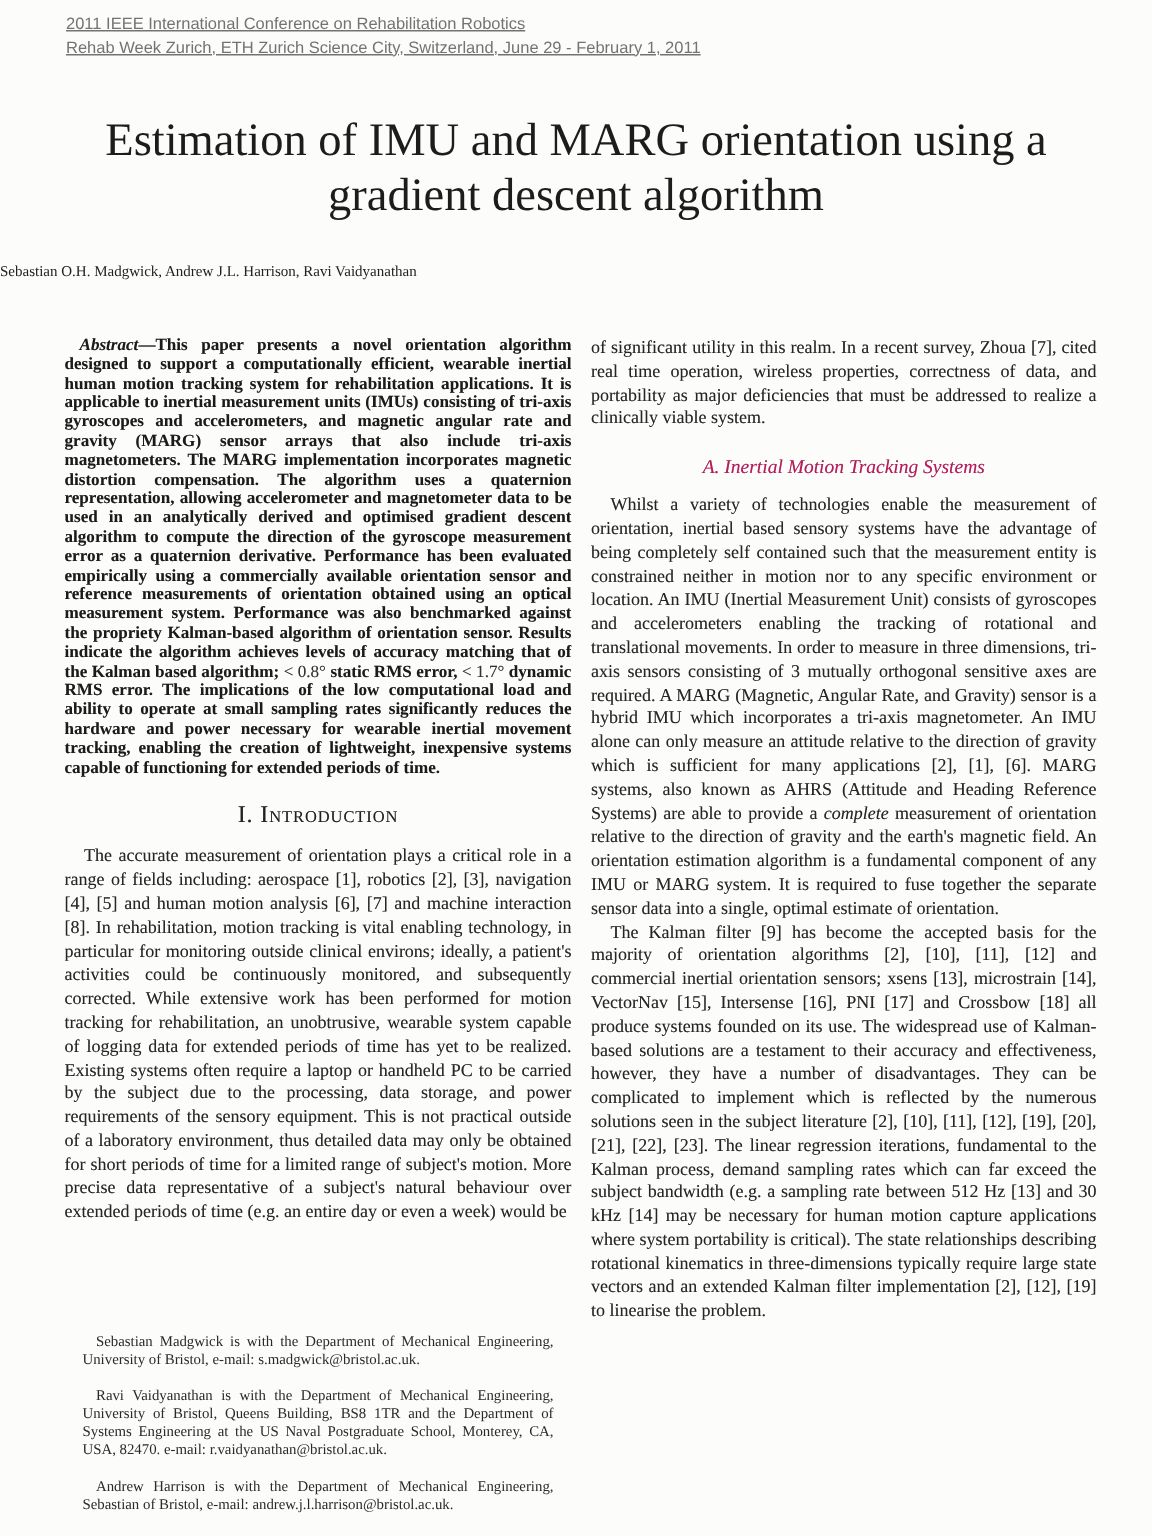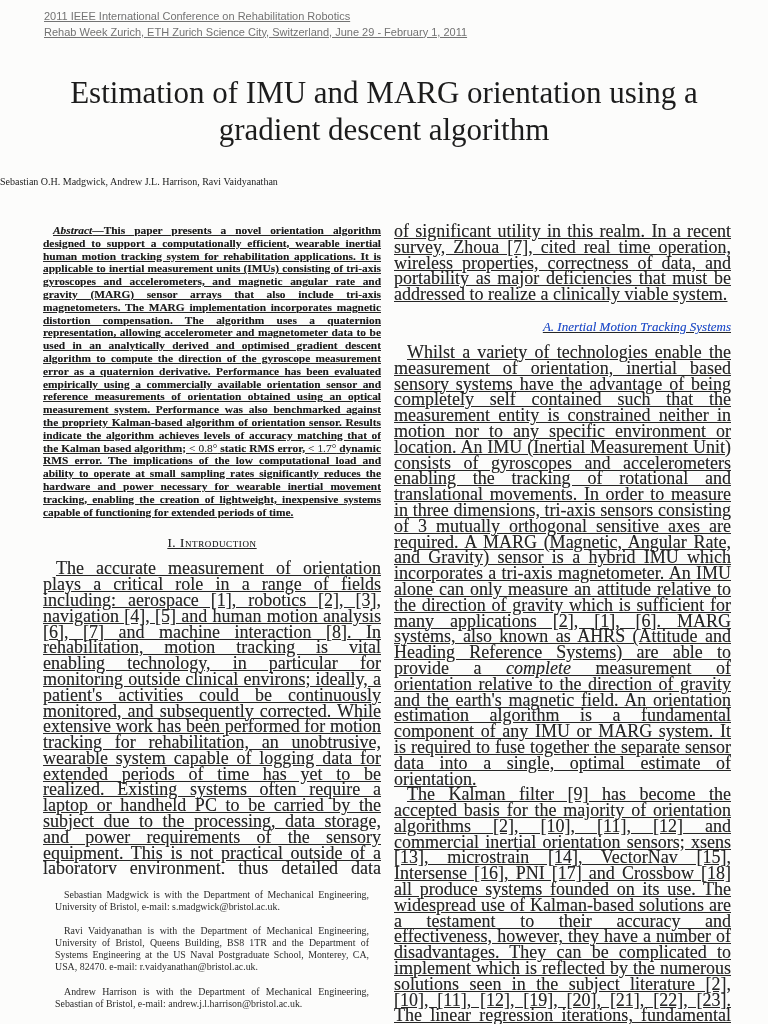--- a/index.html
+++ b/index.html
@@ -49,60 +49,59 @@
     margin-top: 19px;
   }
 
   .col {
     position: absolute;
     top: 224px;
     font-family: "Liberation Serif", serif;
     text-align: justify;
     color: #262626;
     text-shadow: 0 0 0.3px rgba(40,40,40,0.4);
-    text-decoration: underline;
   }
   .col-left  { left: 43px;  width: 338px; height: 650px; overflow: hidden; }
   .col-right { left: 394px; width: 337px; }
 
   .abstract {
     margin: 0;
     font-size: 11.4px;
     line-height: 12.8px;
     font-weight: 700;
     color: #1b1b1b;
     text-indent: 10px;
   }
   .ab-label { font-style: italic; }
   .math { font-weight: 400; color: #333333; }
 
   .sec-heading {
     margin: 17px 0 10px 0;
     text-align: center;
-    font-size: 13px;
+    font-size: 16px;
     font-weight: 400;
     font-variant: small-caps;
     letter-spacing: 0.6px;
     color: #222222;
   }
 
   .body {
     margin: 0;
-    font-size: 18px;
+    font-size: 12px;
     line-height: 15.8px;
   }
   .indent { text-indent: 13px; }
 
   .subsec-heading {
     margin: 16px 0 10px 0;
     font-size: 13px;
     font-style: italic;
     font-weight: 400;
-    text-align: right;
-    color: #1d4ed8;
+    text-align: center;
+    color: #be185d;
   }
 
   .footnotes {
     position: absolute;
     left: 43px;
     top: 877px;
     width: 338px;
     font-family: "Liberation Serif", serif;
     font-size: 9.9px;
     line-height: 12.1px;

